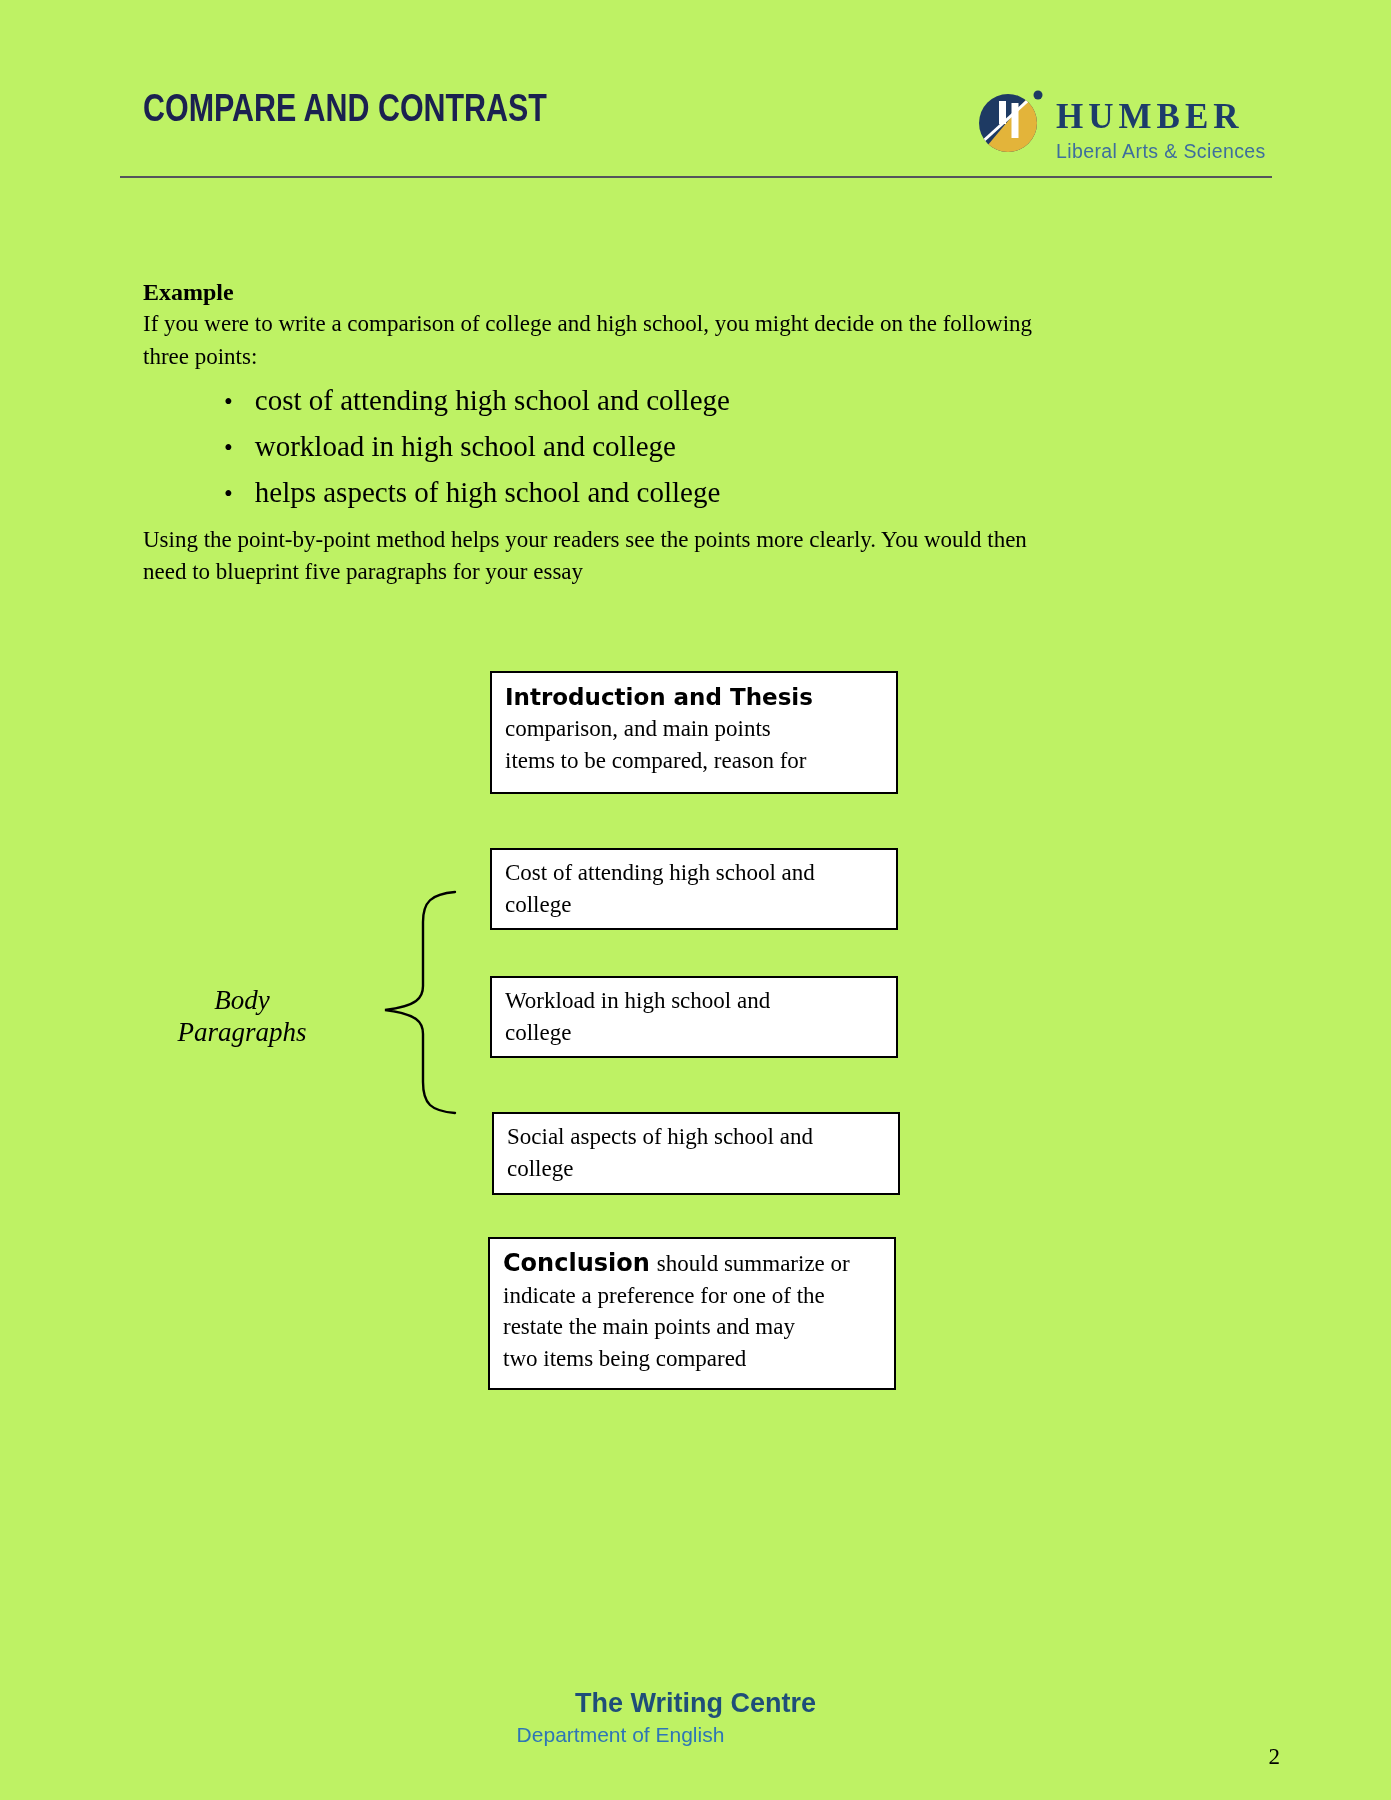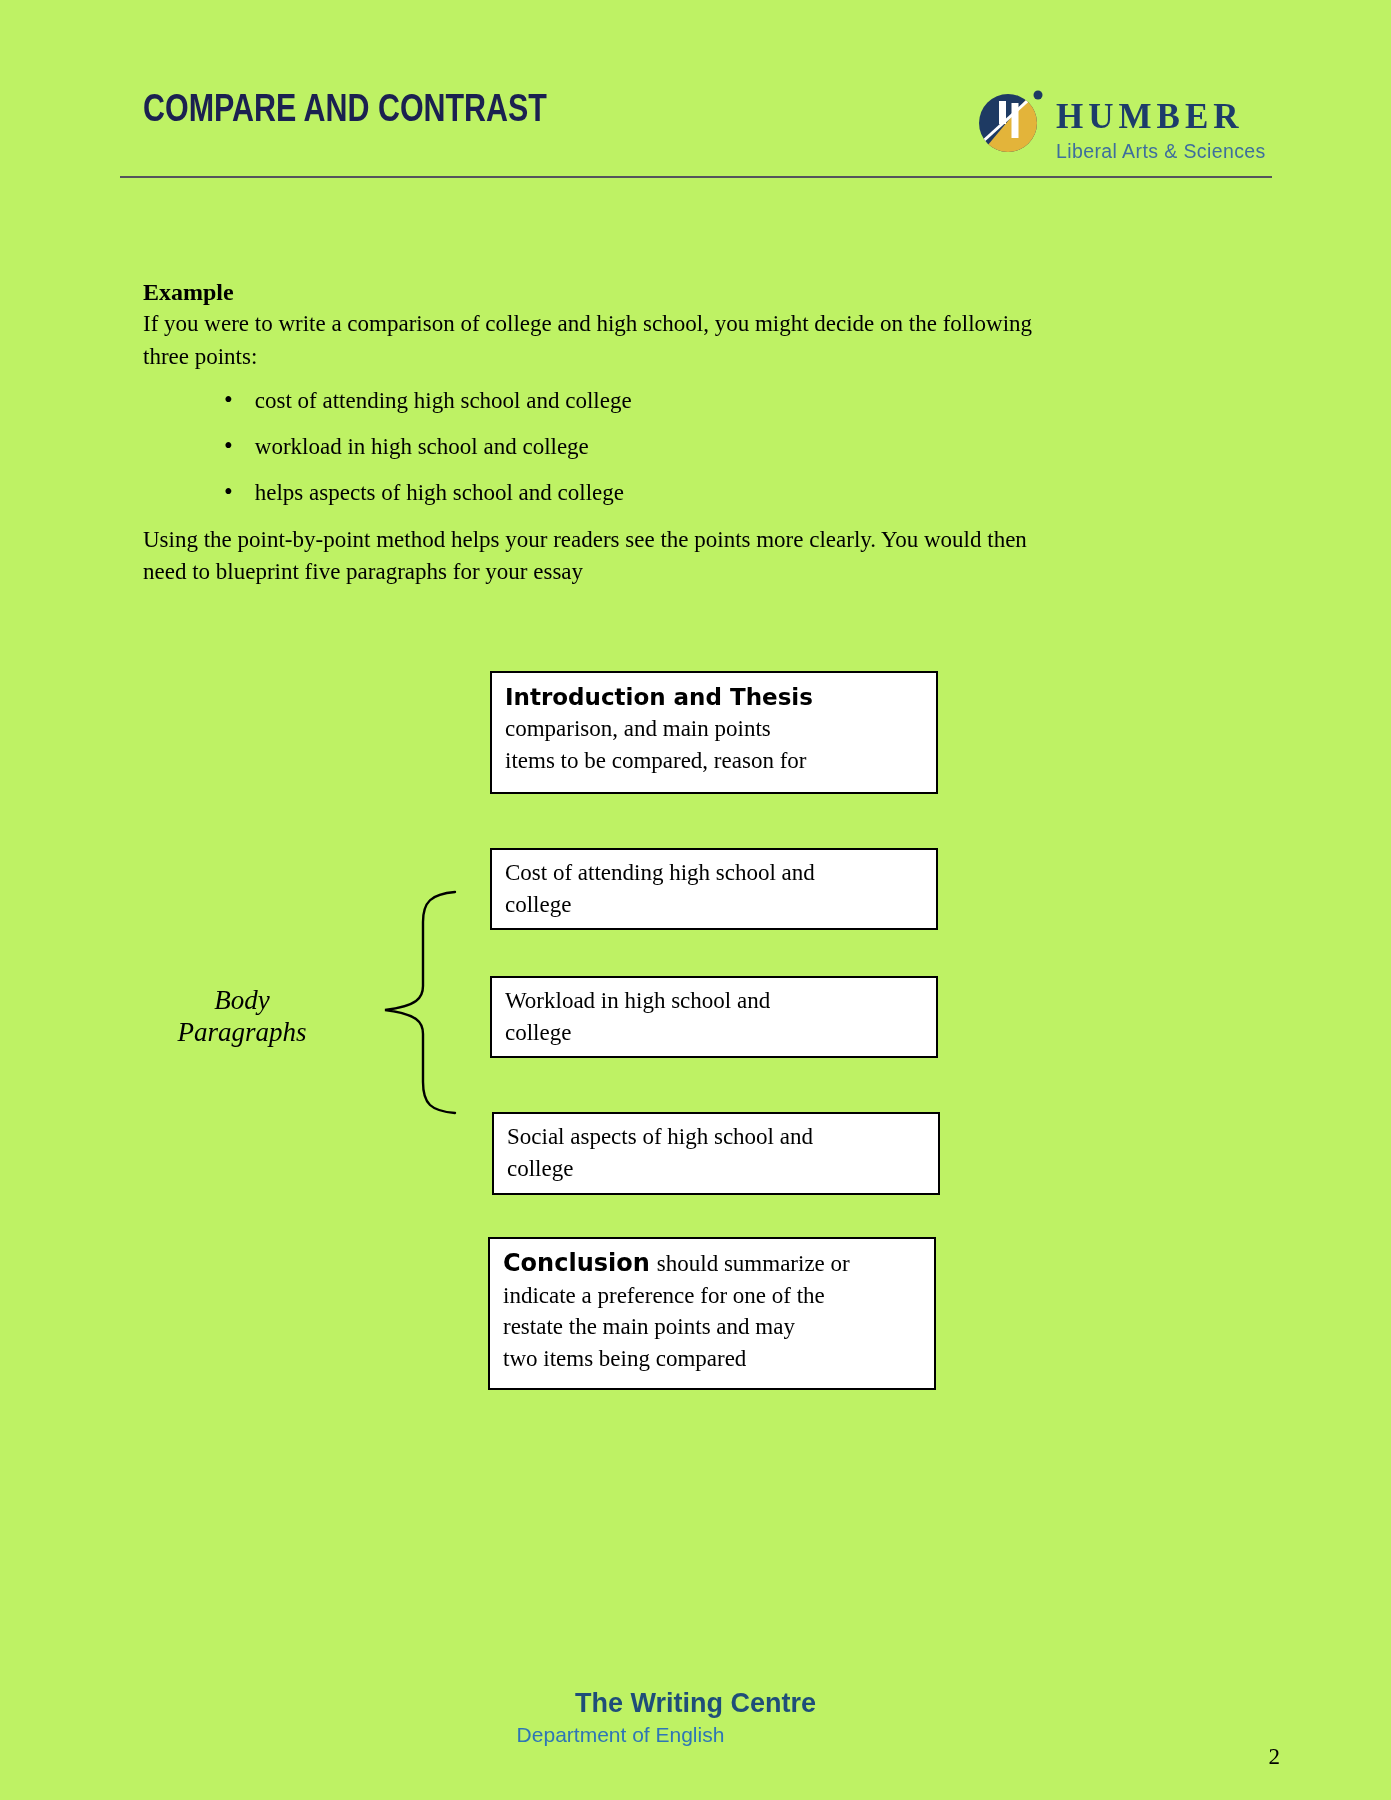--- a/index.html
+++ b/index.html
@@ -75,26 +75,26 @@
     white-space: nowrap;
   }
   .para { position: absolute; left: 143px; font-size: 23px; line-height: 33px; }
   .para .line { white-space: nowrap; }
   .para1 { top: 307px; }
   .para2 { top: 524px; line-height: 32px; }
 
   .bullet-list { position: absolute; left: 224px; top: 385px; }
   .bullet-item { display: flex; align-items: baseline; margin-bottom: 16px; height: 30px; }
   .bullet-dot { font-size: 25px; line-height: 30px; margin-right: 22px; }
-  .bullet-text { font-size: 23px; line-height: 30px; white-space: nowrap; font-family: Liberation Serif, serif; }
+  .bullet-text { font-size: 29px; line-height: 30px; white-space: nowrap; font-family: Liberation Serif, serif; }
 
   
   .dbox {
     position: absolute;
-    width: 448px;
+    width: 408px;
     background: #ffffff;
     border: 2px solid #000000;
   }
   .dbox .box-title {
     font-family: "DejaVu Sans", "Liberation Sans", sans-serif;
     font-weight: bold;
     font-size: 23px;
     line-height: 31px;
     white-space: nowrap;
   }

